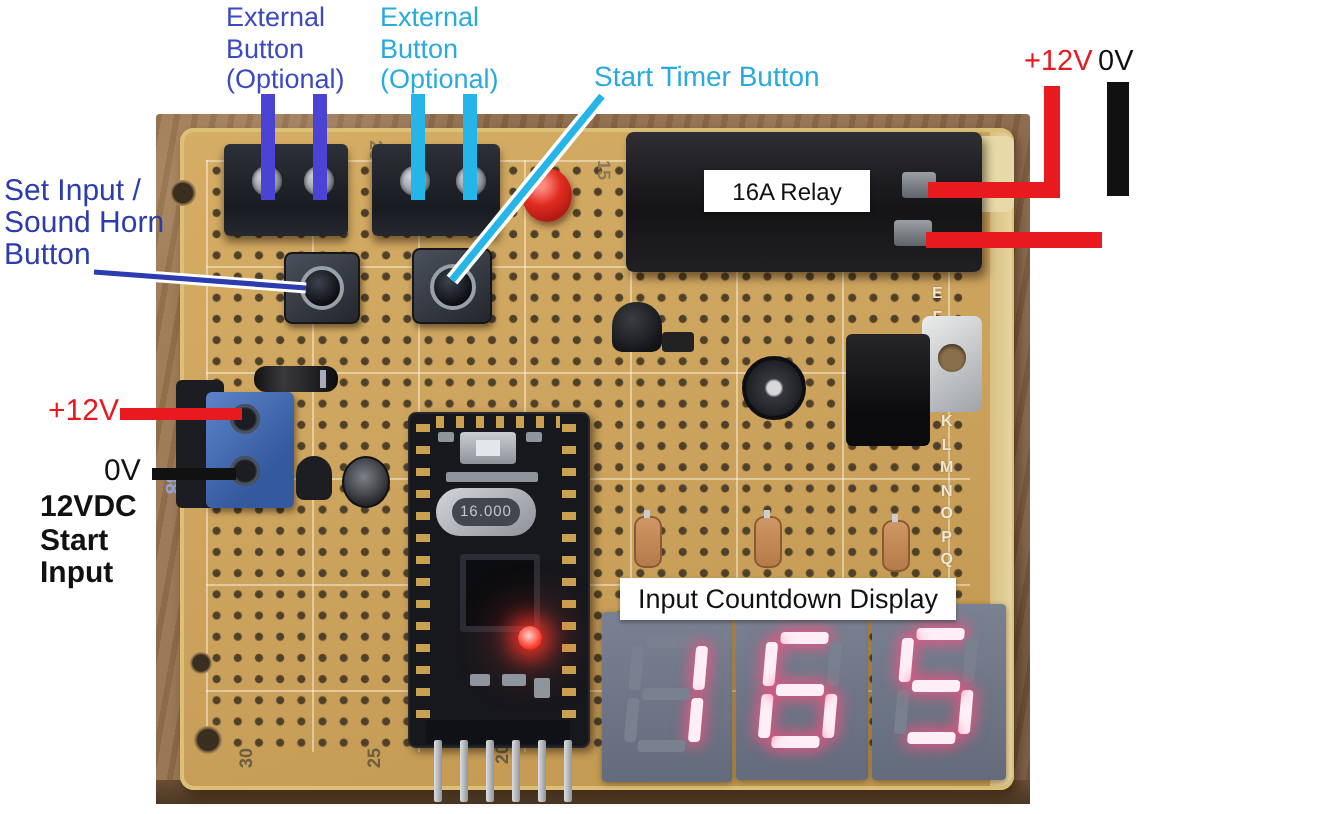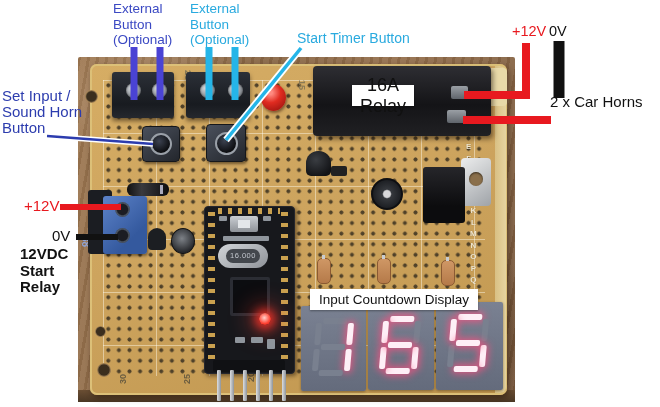--- a/index.html
+++ b/index.html
@@ -186,21 +186,21 @@
   <div class="abs comp tblock" style="left:186px;top:72px;width:64px;height:46px">
     <div class="screw" style="left:14px;top:11px"></div>
     <div class="screw" style="left:42px;top:11px"></div>
   </div>
 
   <div class="abs led-red"></div>
 
   <div class="abs relay"></div>
   <div class="abs relay-term" style="left:451px;top:86px;width:17px;height:13px"></div>
   <div class="abs relay-term" style="left:447px;top:110px;width:19px;height:13px"></div>
-  <div class="abs whitebox" style="left:352px;top:85px;width:62px;height:21px;font-size:18px">16A Relay</div>
+  <div class="abs whitebox" style="left:352px;top:85px;width:83px;height:21px;font-size:12px">16A Relay</div>
 
   <div class="abs comp tact" style="left:142px;top:126px;width:36px;height:34px">
     <div class="tact-cap" style="left:7px;top:6px;width:18px;height:18px"></div>
   </div>
   <div class="abs comp tact" style="left:206px;top:124px;width:38px;height:36px">
     <div class="tact-cap" style="left:8px;top:7px;width:19px;height:19px"></div>
   </div>
 
   <div class="abs diode"></div>
   <div class="abs pwr-dark"></div>
@@ -307,22 +307,21 @@
     <span>(Optional)</span>
   </div>
   <div class="abs ann c-cyan" style="left:297px;top:31px;font-size:14px">Start Timer Button</div>
   <div class="abs ann c-blue" style="left:2px;top:88px;font-size:15px;line-height:16px">
     <span>Set Input /</span>
     <span>Sound Horn</span>
     <span>Button</span>
   </div>
   <div class="abs ann c-red bold" style="left:512px;top:24px;font-size:14.5px">+12V</div>
   <div class="abs ann c-black bold" style="left:549px;top:24px;font-size:14.5px">0V</div>
-  <div class="abs ann c-black bold" style="left:550px;top:94px;font-size:15px">2 x Car Horns</div>
   <div class="abs ann c-red bold" style="left:24px;top:198px;font-size:15px">+12V</div>
   <div class="abs ann c-black bold" style="left:52px;top:228px;font-size:15px">0V</div>
   <div class="abs ann c-black" style="left:20px;top:246px;font-size:15px;line-height:16.5px;font-weight:700">
     <span>12VDC</span>
     <span>Start</span>
-    <span>Relay</span>
+    <span>Input</span>
   </div>
 
 </div>
 
 </body></html>

